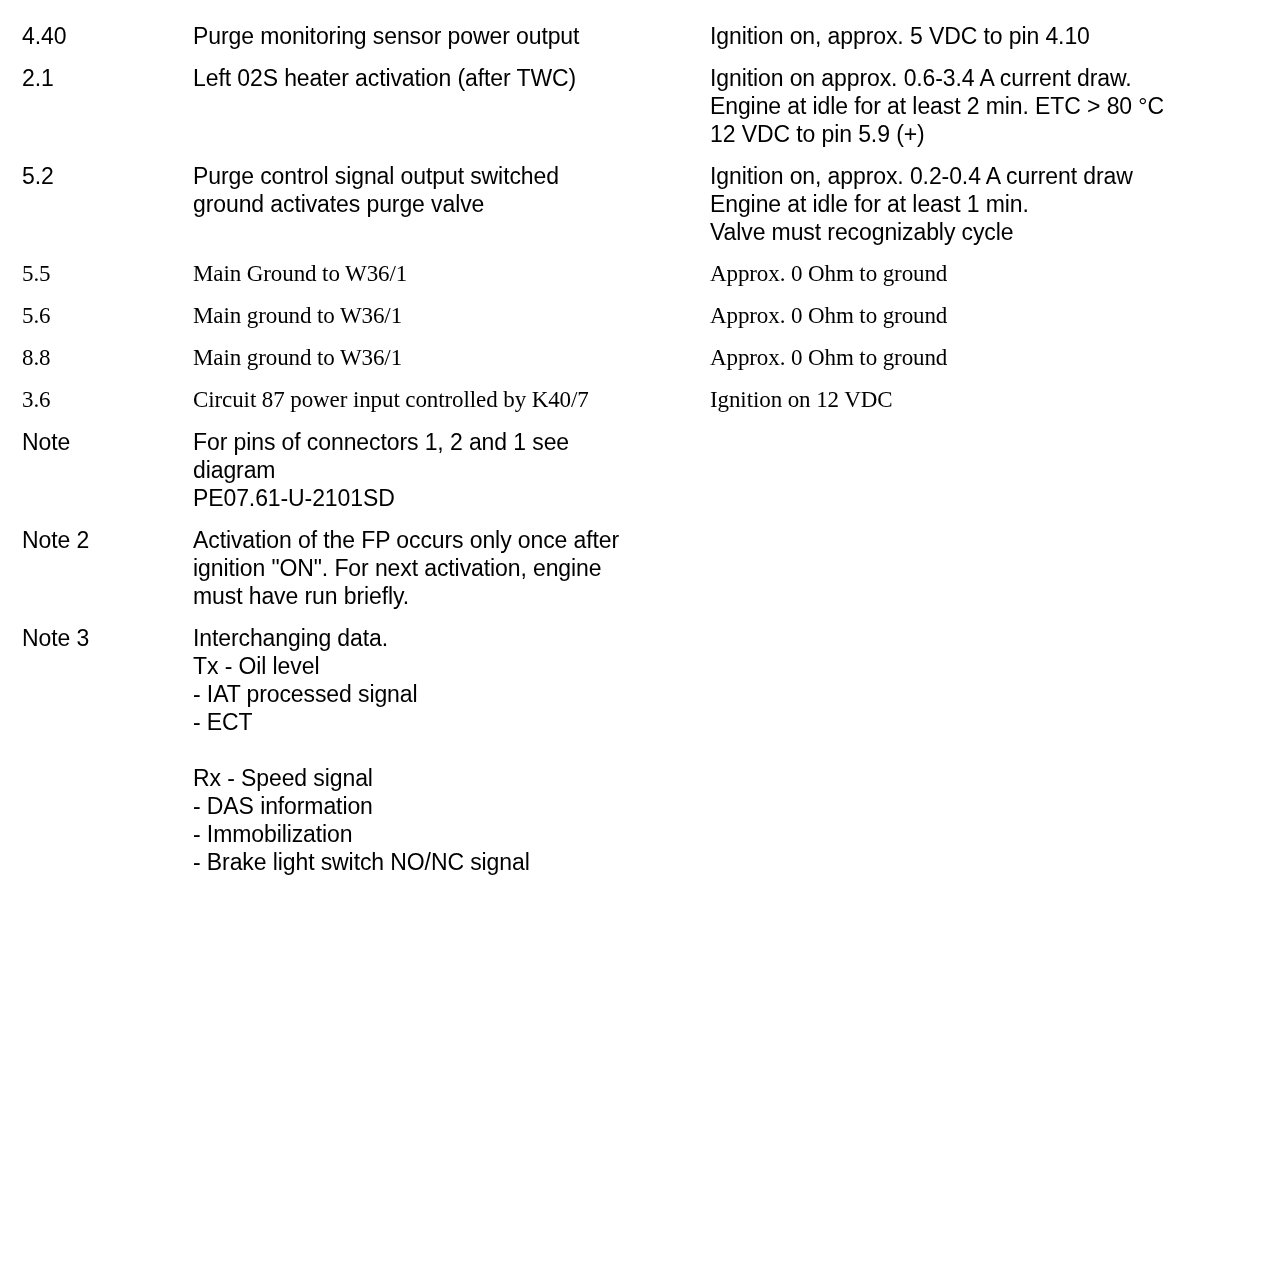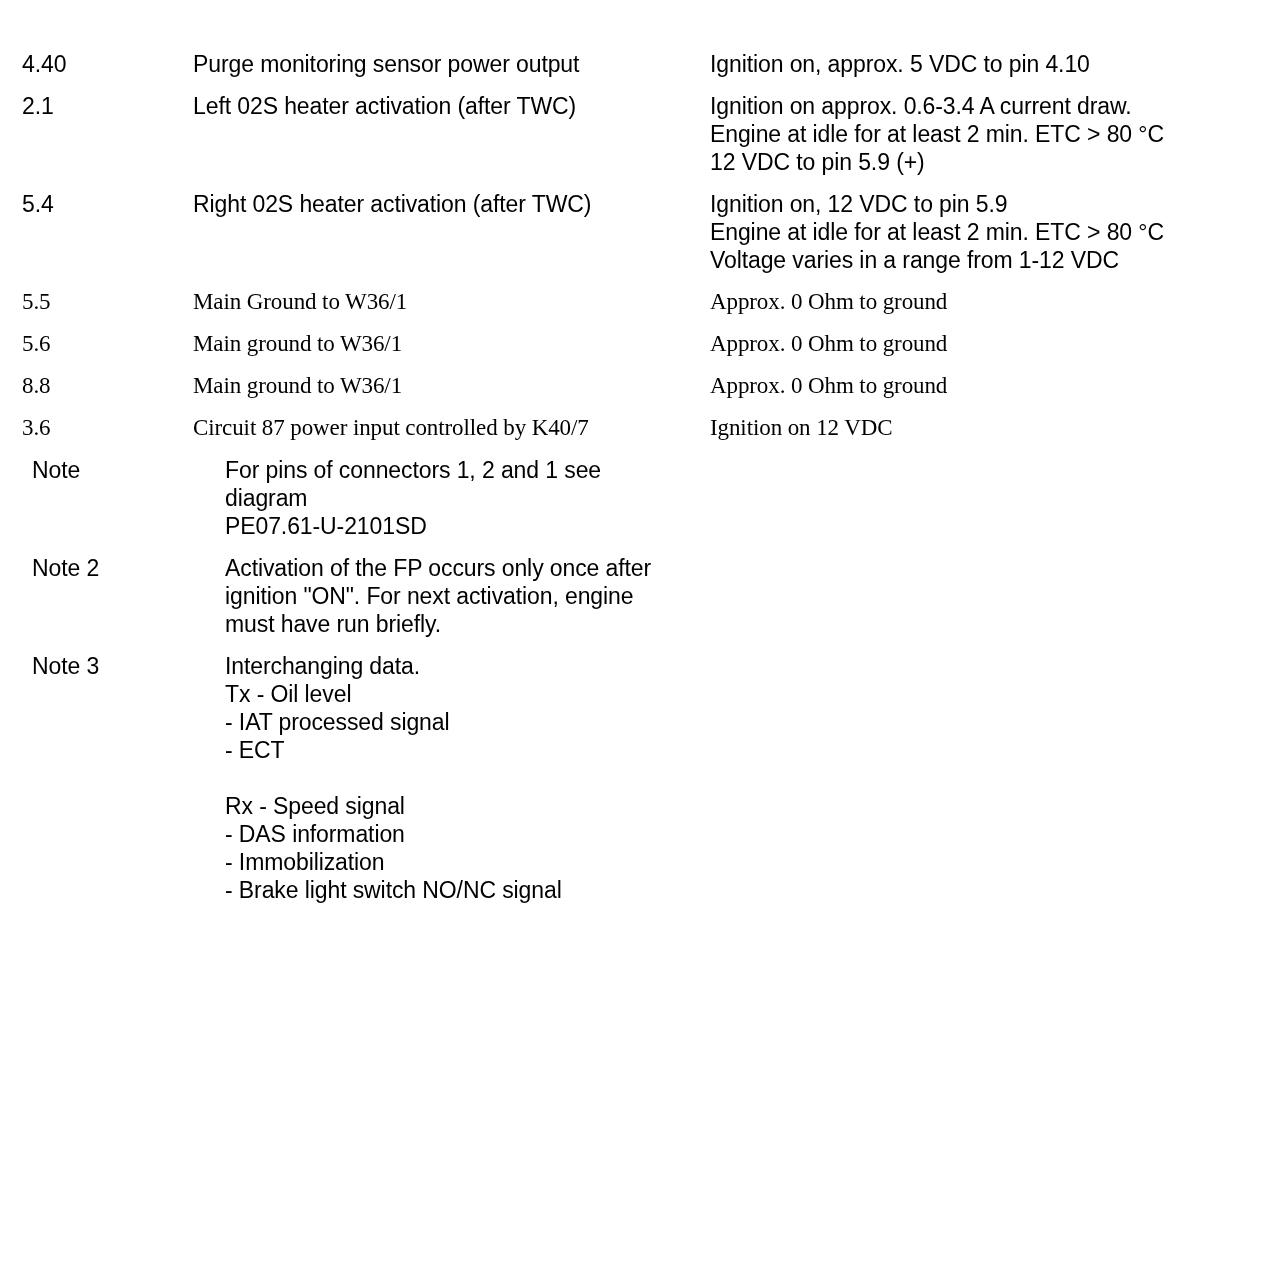--- a/index.html
+++ b/index.html
@@ -20,21 +20,20 @@
     width: 1264px;
     height: 1262px;
     background: #ffffff;
     padding-top: 22px;
     box-sizing: border-box;
   }
   .pin-table {
     width: 1264px;
     border-collapse: collapse;
     table-layout: fixed;
-    margin-top: 28px;
   }
   .pin-table td {
     vertical-align: top;
     padding: 0;
     font-size: 23px;
     line-height: 28px;
     font-weight: 400;
     letter-spacing: -0.1px;
     white-space: pre-line;
   }
@@ -56,21 +55,20 @@
   }
   tr.row > td {
     padding-bottom: 14px;
   }
   tr.row.tight > td {
     padding-bottom: 14px;
     font-family: Liberation Serif, serif;
   }
   tr.row.note-row > td {
     padding-bottom: 14px;
-    padding-left: 32px;
   }
 </style>
 </head>
 <body>
 
 <div id="sheet">
   <table class="pin-table">
     <colgroup>
       <col class="c-pin">
       <col class="c-desc">
@@ -85,29 +83,30 @@
       </tr>
 
       <tr class="row">
         <td class="pin">2.1</td>
         <td class="desc">Left 02S heater activation (after TWC)</td>
         <td class="cond">Ignition on approx. 0.6-3.4 A current draw.
 Engine at idle for at least 2 min. ETC &gt; 80 °C
 12 VDC to pin 5.9 (+)</td>
       </tr>
 
+      <tr class="row">
+        <td class="pin">5.2</td>
+        <td class="desc">Purge control signal output switched
+ground activates purge valve</td>
+        <td class="cond">Ignition on, approx. 0.2-0.4 A current draw
+Engine at idle for at least 1 min.
+Valve must recognizably cycle</td>
+      </tr>
 
 
-      <tr class="row">
-        <td class="pin">5.4</td>
-        <td class="desc">Right 02S heater activation (after TWC)</td>
-        <td class="cond">Ignition on, 12 VDC to pin 5.9
-Engine at idle for at least 2 min. ETC &gt; 80 °C
-Voltage varies in a range from 1-12 VDC</td>
-      </tr>
 
       <tr class="row tight">
         <td class="pin">5.5</td>
         <td class="desc">Main Ground to W36/1</td>
         <td class="cond">Approx. 0 Ohm to ground</td>
       </tr>
 
       <tr class="row tight">
         <td class="pin">5.6</td>
         <td class="desc">Main ground to W36/1</td>

